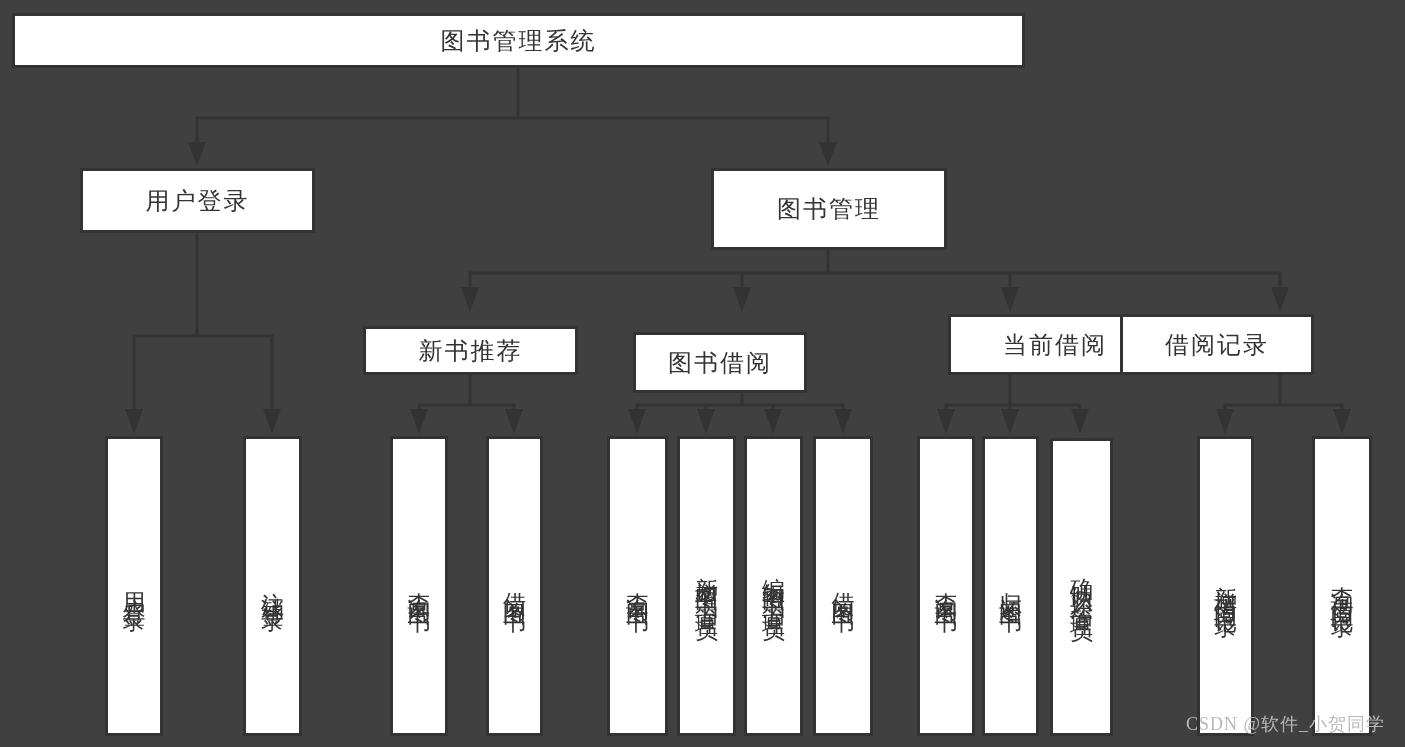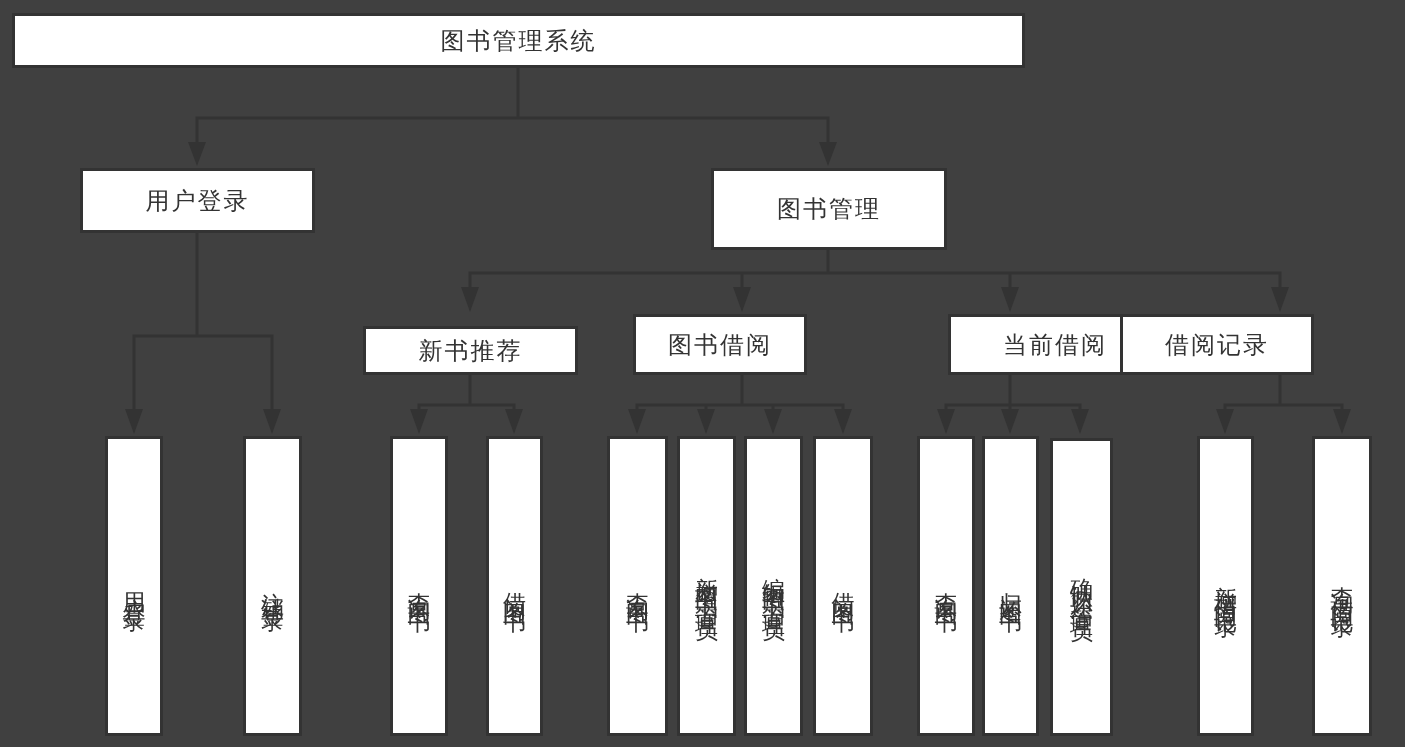--- a/index.html
+++ b/index.html
@@ -87,21 +87,21 @@
       <polygon points="1333,409 1351,409 1342,434"></polygon>
     </g>
   </svg>
 
   <div class="node" style="left:12px; top:13px; width:1013px; height:55px;">图书管理系统</div>
 
   <div class="node" style="left:80px; top:168px; width:235px; height:65px;">用户登录</div>
   <div class="node" style="left:711px; top:168px; width:236px; height:82px;">图书管理</div>
 
   <div class="node" style="left:363px; top:326px; width:215px; height:49px;">新书推荐</div>
-  <div class="node" style="left:633px; top:314px; width:174px; height:61px;">图书借阅</div>
+  <div class="node" style="left:633px; top:332px; width:174px; height:61px;">图书借阅</div>
   <div class="node" style="left:948px; top:314px; width:214px; height:61px;">当前借阅</div>
   <div class="node" style="left:1120px; top:314px; width:194px; height:61px;">借阅记录</div>
 
   <div class="node leaf" style="left:105px; top:436px; width:58px; height:300px;">用户登录</div>
   <div class="node leaf" style="left:243px; top:436px; width:59px; height:300px;">注销登录</div>
 
   <div class="node leaf" style="left:390px; top:436px; width:58px; height:300px;">查询图书</div>
   <div class="node leaf" style="left:486px; top:436px; width:57px; height:300px;">借阅图书</div>
 
   <div class="node leaf" style="left:607px; top:436px; width:61px; height:300px;">查询图书</div>
@@ -109,14 +109,15 @@
   <div class="node leaf" style="left:744px; top:436px; width:59px; height:300px;">编辑图书（管理员）</div>
   <div class="node leaf" style="left:813px; top:436px; width:60px; height:300px;">借阅图书</div>
 
   <div class="node leaf" style="left:917px; top:436px; width:58px; height:300px;">查询图书</div>
   <div class="node leaf" style="left:982px; top:436px; width:57px; height:300px;">归还图书</div>
   <div class="node leaf" style="left:1050px; top:438px; width:63px; height:298px;">确认归还（管理员）</div>
 
   <div class="node leaf" style="left:1197px; top:436px; width:57px; height:300px;">新增借阅记录</div>
   <div class="node leaf" style="left:1312px; top:436px; width:60px; height:300px;">查询借阅记录</div>
 
+  <div class="watermark">CSDN @软件_小贺同学</div>
 
 </div>
 
 </body></html>

